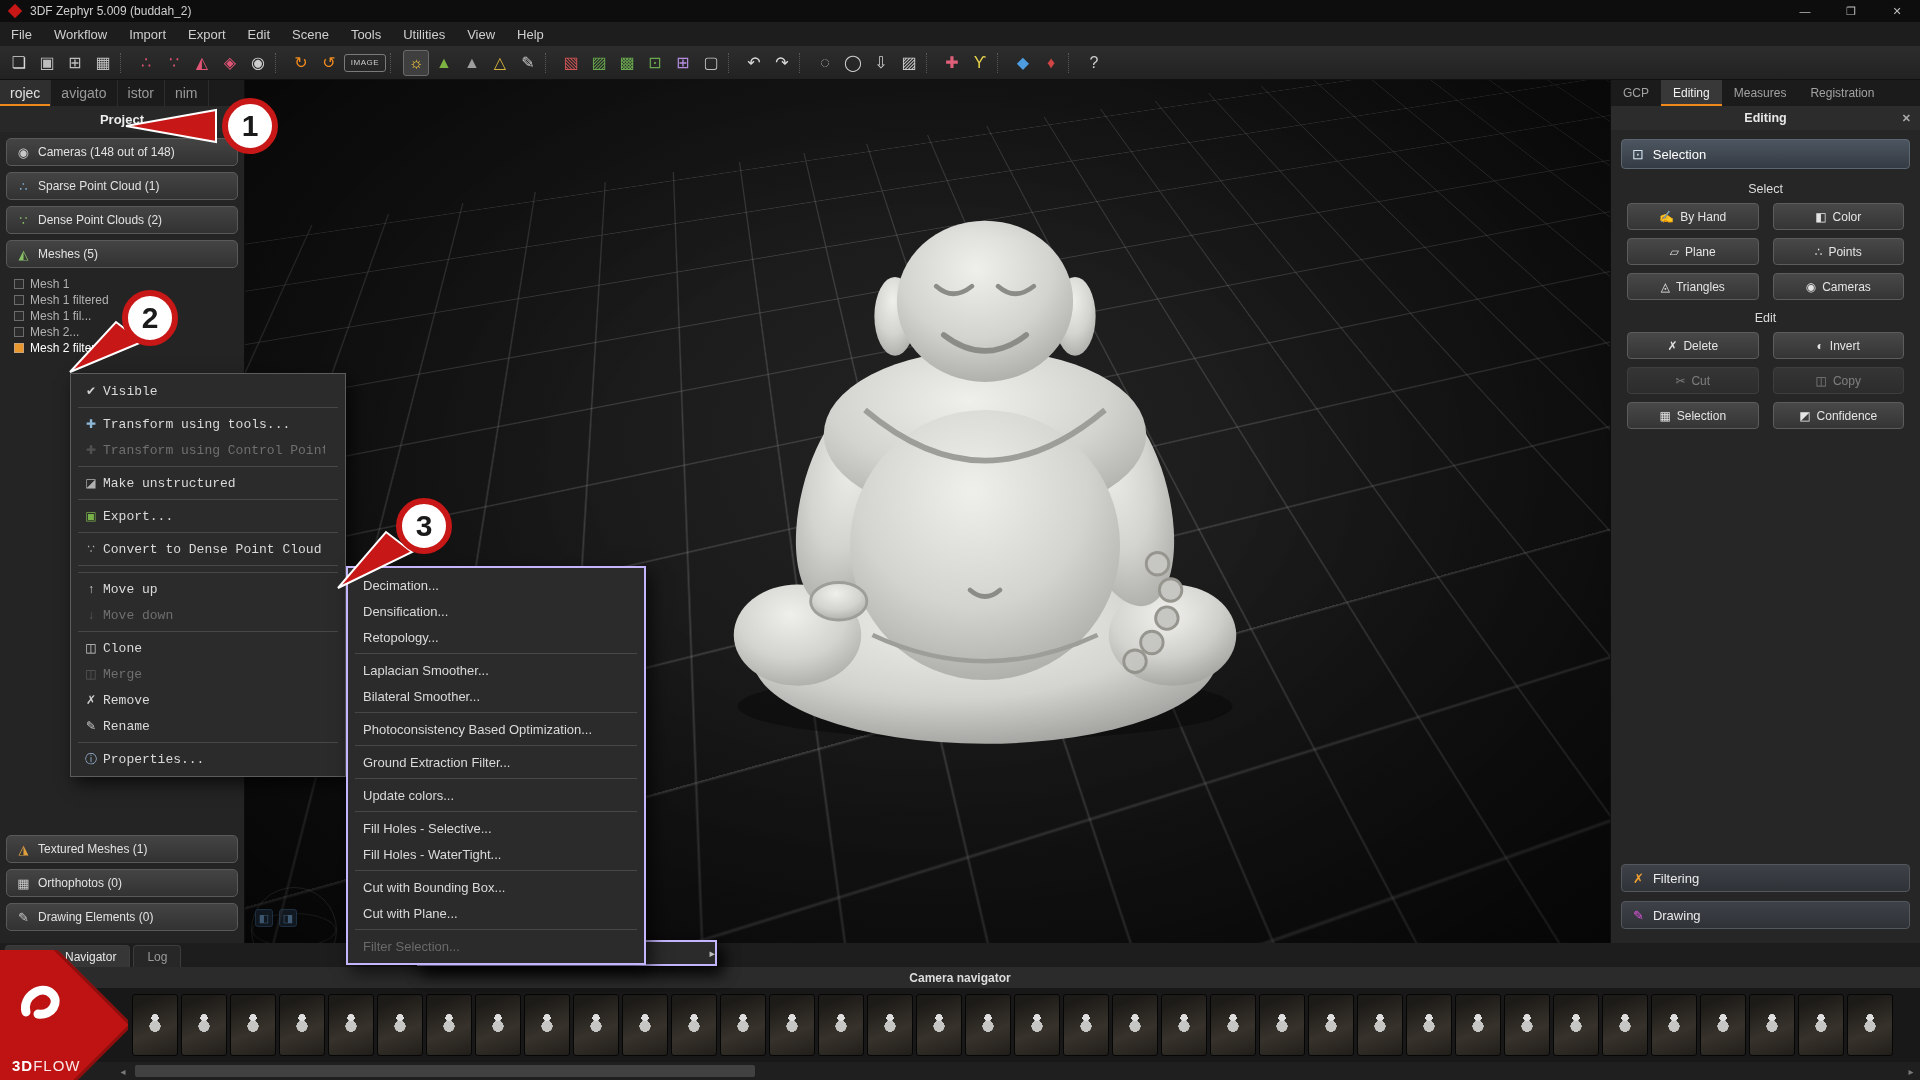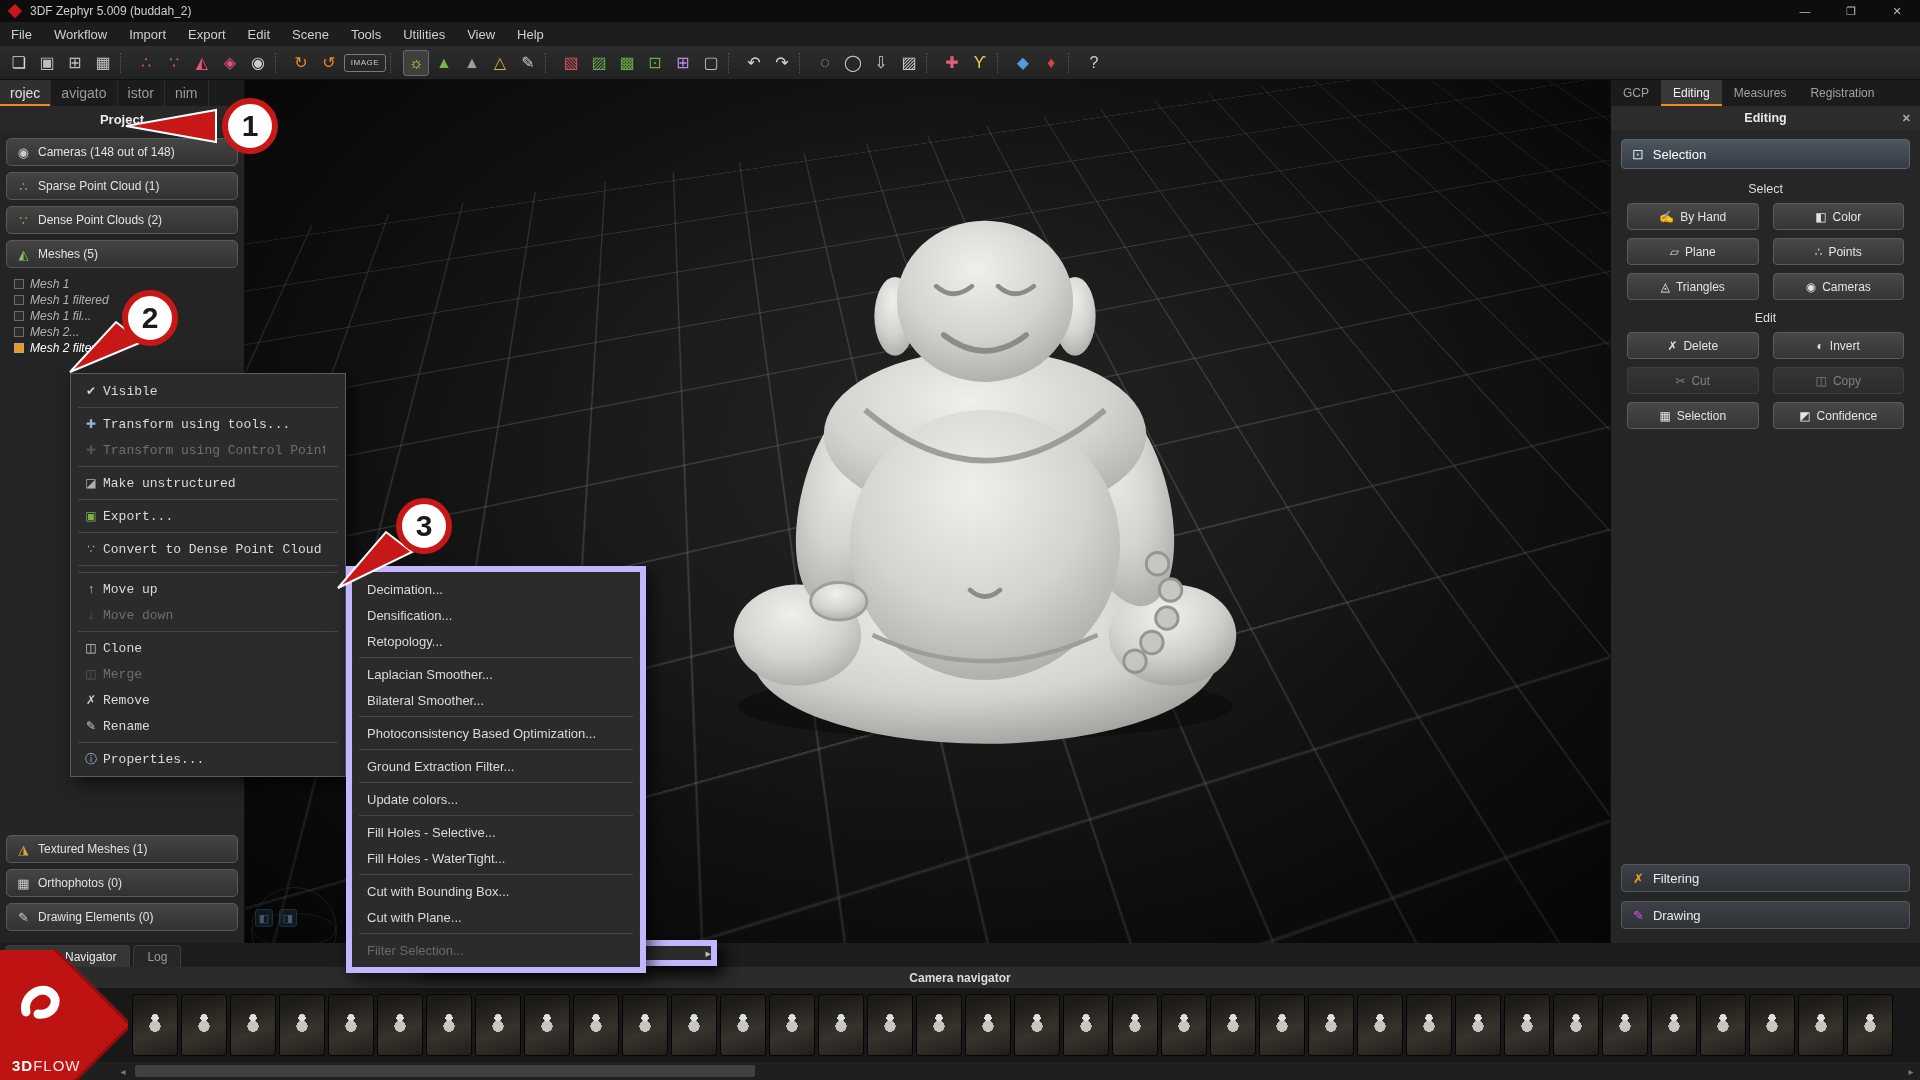--- a/index.html
+++ b/index.html
@@ -36,21 +36,21 @@
   .lp-tab { padding:0 10px; display:flex; align-items:center; font-size:14px; color:#9a9a9a;
     border-right:1px solid #2d2d2d; white-space:nowrap; }
   .lp-tab.active { background:#2f2f2f; color:#e0e0e0; box-shadow:inset 0 -2px 0 #ef8a1a; }
   .lp-header { height:26px; display:flex; align-items:center; justify-content:center; background:#282828;
     font-size:13px; font-weight:bold; color:#ececec; }
   .tree { padding:6px; display:flex; flex-direction:column; flex:1; overflow:hidden; }
   .tree-btn { height:28px; margin-bottom:6px; flex:0 0 auto;
     background:linear-gradient(#444,#323232); border:1px solid #595959; border-radius:5px;
     display:flex; align-items:center; gap:7px; padding:0 9px; font-size:12px; color:#e2e2e2; white-space:nowrap; overflow:hidden;}
   .tree-ico { width:15px; text-align:center; font-size:13px; flex:0 0 15px; }
-  .mesh-list { margin:2px 0 4px 8px;font-style:italic; }
+  .mesh-list { margin:2px 0 4px 8px; }
   .mesh-row { height:16px; display:flex; align-items:center; gap:6px; font-size:12px; color:#b2b2b2; white-space:nowrap; overflow:hidden; }
   .chk { width:10px; height:10px; border:1px solid #6c6c6c; background:#2b2b2b; flex:0 0 10px; }
   .mesh-row.selected .chk { background:#e8962e; border-color:#caa37a; }
   .mesh-row.selected .mesh-lbl { color:#fff; }
   .tree-bottom { margin-top:auto; }
   
   .viewport { position:absolute; top:80px; left:245px; width:1365px; height:863px; overflow:hidden; z-index:1;
     background:radial-gradient(ellipse at 52% 42%, #232323 0%, #161616 55%, #0d0d0d 100%); }
   .grid-plane { position:absolute; left:-620px; top:55px; width:2600px; height:1750px;
     background-image:
@@ -98,21 +98,21 @@
   .cm-arrow { flex:0 0 12px; text-align:right; font-size:11px; color:#bdbdbd; visibility:hidden; }
   .cm-item.submenu .cm-arrow { visibility:visible; }
   .cm-item.submenu .cm-arrow::after { content:"▸"; }
   .cm-item.disabled { color:#6f6f6f; }
   .cm-item.disabled .cm-icon { opacity:.5; }
   .cm-item.highlighted { background:linear-gradient(#ffa845,#ee7f12); color:#1b1b1b; font-weight:bold; }
   .cm-item.highlighted .cm-arrow { color:#1b1b1b; }
   .cm-item.sep, .sm-item.sep { height:7px; padding:0; align-items:center; }
   .cm-item.sep::after, .sm-item.sep::after { content:""; display:block; height:1px; width:calc(100% - 14px); margin:0 auto; background:#474747; }
   .submenu { position:absolute; left:346px; top:566px; width:300px; padding:4px 0; z-index:41;
-    background:#2b2b2b; border:6px solid #c4b5fd; box-shadow:5px 7px 16px rgba(0,0,0,.65); }
+    background:#2b2b2b; border:2px solid #c4b5fd; box-shadow:5px 7px 16px rgba(0,0,0,.65); }
   .sm-item { height:26px; display:flex; align-items:center; padding:0 15px; font-size:13px; color:#dadada; }
   .sm-item.disabled { color:#6a6a6a; }
   
   .bottom-tabs { position:absolute; top:943px; left:0; right:0; height:24px; background:#1d1d1d;
     display:flex; align-items:flex-end; padding-left:5px; gap:3px; z-index:12; }
   .b-tab { height:22px; padding:0 13px; display:flex; align-items:center; font-size:12px; color:#9a9a9a;
     background:#272727; border:1px solid #3c3c3c; border-bottom:none; border-radius:4px 4px 0 0; }
   .b-tab.active { background:#363636; color:#e8e8e8; }
   .nav-title { position:absolute; top:967px; left:0; right:0; height:21px; background:#2b2b2b;
     display:flex; align-items:center; justify-content:center; font-size:12px; font-weight:bold; color:#ddd; z-index:12; }

